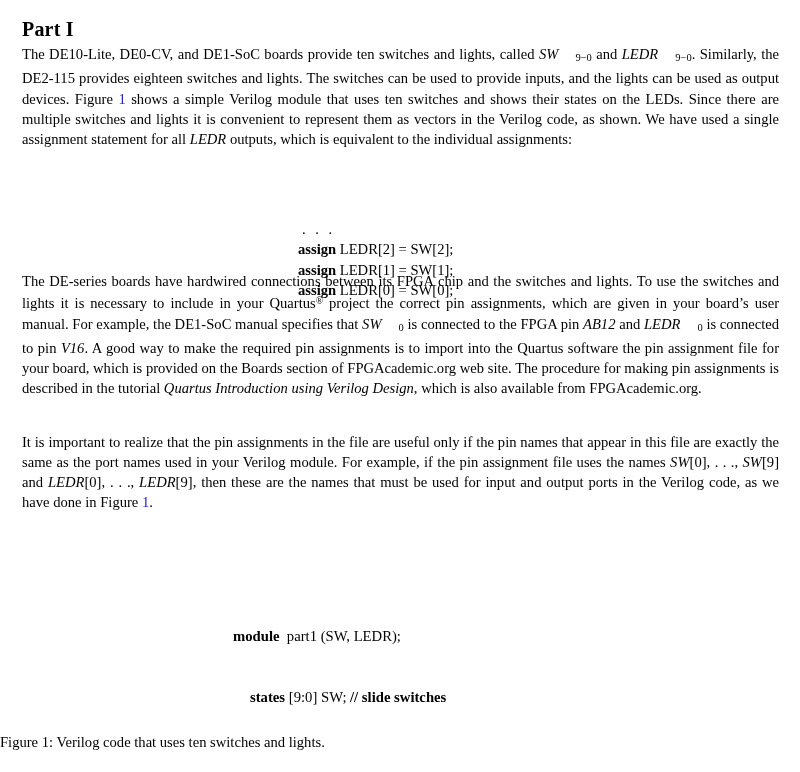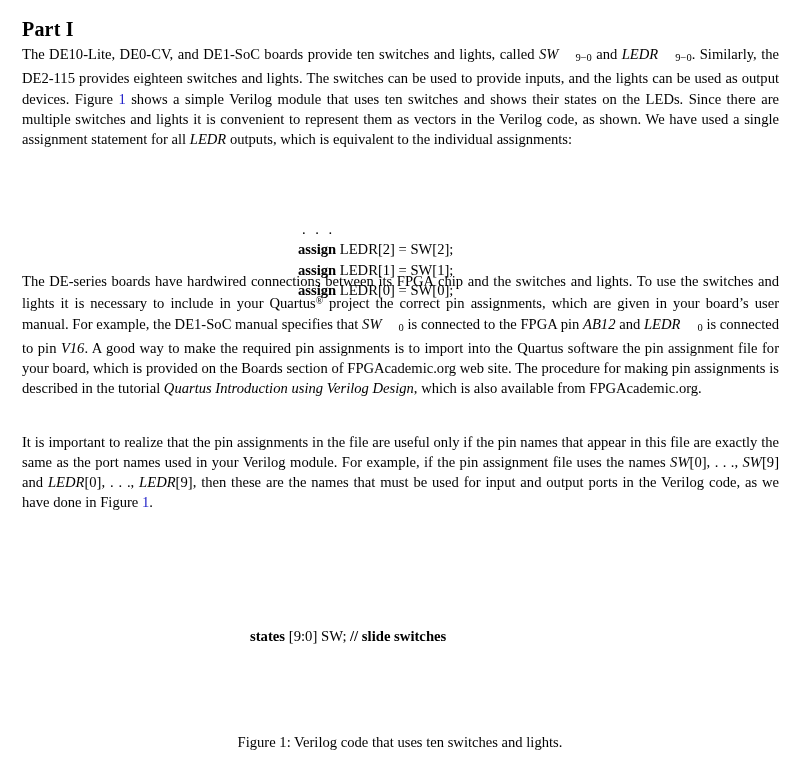--- a/index.html
+++ b/index.html
@@ -95,21 +95,20 @@
   .figure-code .ind1 { padding-left: 17px; }
   .figure-code .cmt-col {
     display: inline-block;
     width: 100px;
   }
   .caption {
     position: absolute;
     left: 0;
     top: 732px;
     width: 800px;
-    text-align: center;
     font-size: 14.6px;
     line-height: 20px;
   }
 </style>
 </head>
 <body>
 
 <div class="page">
 
   <h1 class="heading">Part I</h1>
@@ -126,20 +125,21 @@
 
   <div class="body-col p2">
     <p class="para"><span>The DE-series boards have hardwired connections between its FPGA chip and the switches and lights. To use the switches and lights it is necessary to include in your Quartus</span><sup class="reg">®</sup><span> project the correct pin assignments, which are given in your board’s user manual. For example, the DE1-SoC manual specifies that </span><i class="mv">SW</i><sub class="s">0</sub><span> is connected to the FPGA pin </span><i class="mv">AB12</i><span> and </span><i class="mv">LEDR</i><sub class="s">0</sub><span> is connected to pin </span><i class="mv">V16</i><span>. A good way to make the required pin assignments is to import into the Quartus software the pin assignment file for your board, which is provided on the Boards section of FPGAcademic.org web site. The procedure for making pin assignments is described in the tutorial </span><i class="mv">Quartus Introduction using Verilog Design</i><span>, which is also available from FPGAcademic.org.</span></p>
   </div>
 
   <div class="body-col p3">
     <p class="para"><span>It is important to realize that the pin assignments in the file are useful only if the pin names that appear in this file are exactly the same as the port names used in your Verilog module. For example, if the pin assignment file uses the names </span><i class="mv">SW</i><span>[0]</span><span>, . . ., </span><i class="mv">SW</i><span>[9]</span><span> and </span><i class="mv">LEDR</i><span>[0]</span><span>, . . ., </span><i class="mv">LEDR</i><span>[9]</span><span>, then these are the names that must be used for input and output ports in the Verilog code, as we have done in Figure </span><a class="xref" href="#figure-1">1</a><span>.</span></p>
   </div>
 
   <div class="figure-code" id="figure-1">
+    <span class="ln"><span class="kw">module</span><span>  part1 (SW, LEDR);</span></span>
     <span class="ln ind1"><span class="cmt-col"><span class="kw">states</span><span> [9:0] SW;</span></span><span class="kw">// slide switches</span></span>
     
     
     
     
   </div>
 
   <div class="caption">Figure 1: Verilog code that uses ten switches and lights.</div>
 
 </div>

